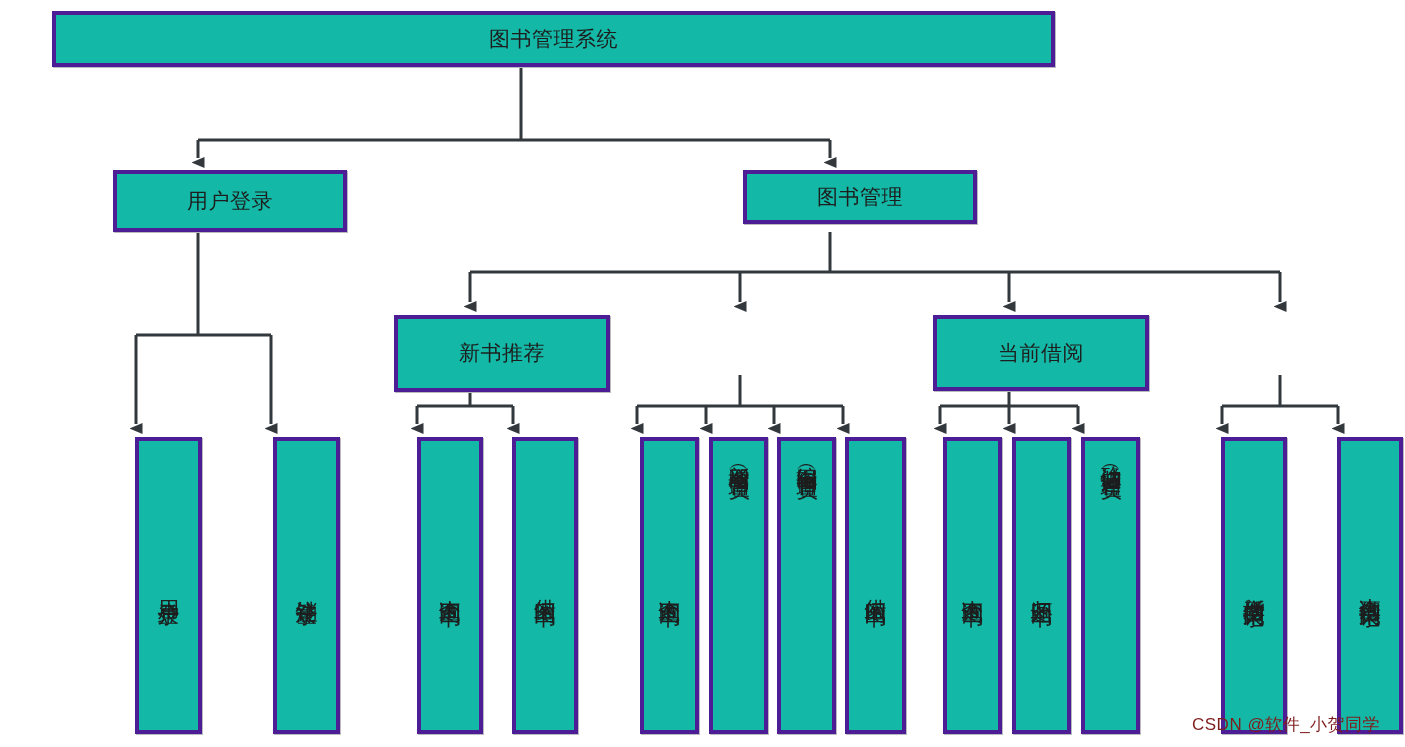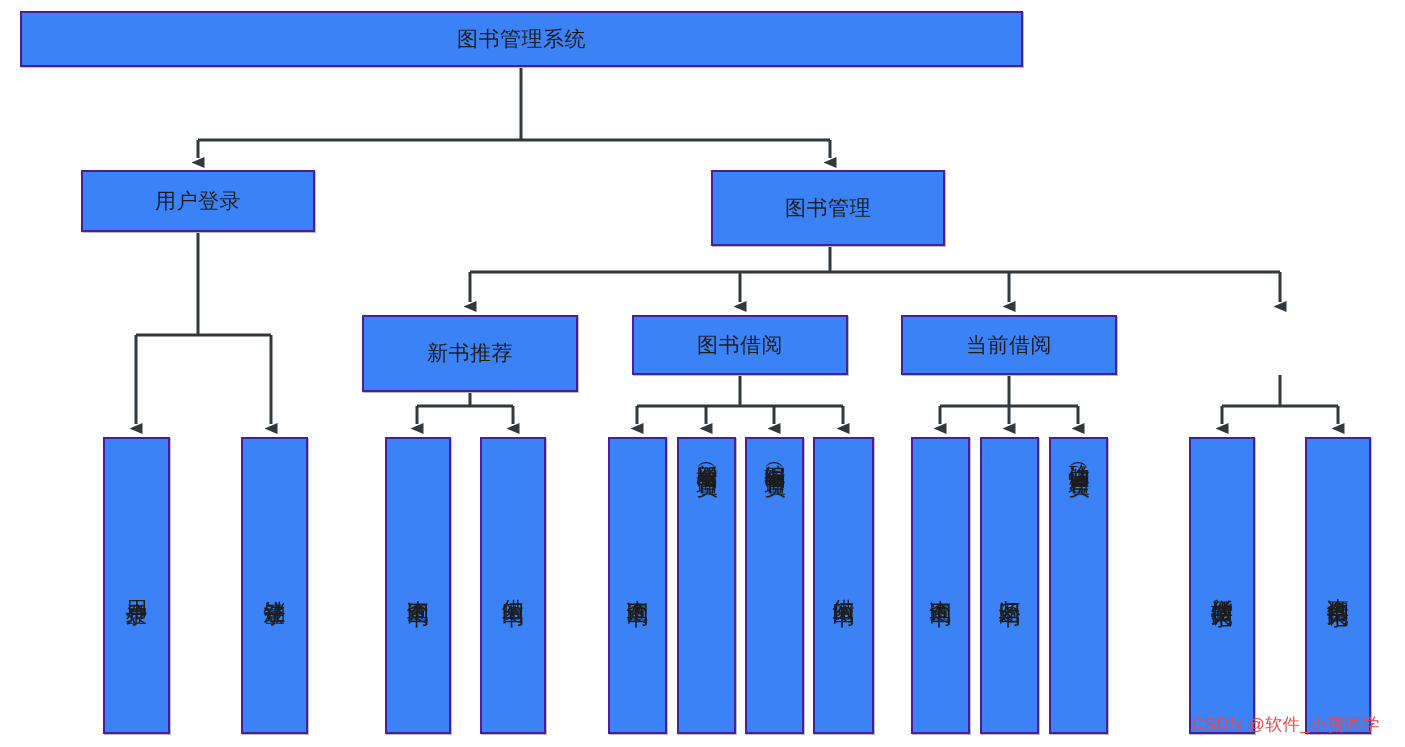--- a/index.html
+++ b/index.html
@@ -10,28 +10,29 @@
   }
   #canvas {
     position: relative;
     width: 1405px;
     height: 747px;
     background: #ffffff;
     overflow: hidden;
   }
   .node {
     position: absolute;
-    border: 2px solid #4c1d95;
-    background: #3b82f6;
+    border: 4px solid #4c1d95;
+    background: #14b8a6;
     box-shadow: 1px 1px 0 0 #b9bcbe;
     display: flex;
     align-items: center;
     justify-content: center;
     color: #1d1d1d;
     line-height: 1.18;
+    margin-left: 32px;
   }
   .node.h {
     font-size: 21px;
     letter-spacing: 0.5px;
   }
   .node.v {
     writing-mode: vertical-rl;
     text-orientation: upright;
     font-size: 22px;
     align-items: center;
@@ -48,21 +49,21 @@
   svg.links {
     position: absolute;
     left: 0; top: 0;
     width: 1405px;
     height: 747px;
     pointer-events: none;
   }
   .watermark {
     position: absolute;
     font-size: 17px;
-    color: #ef4444;
+    color: #7f1d1d;
     white-space: nowrap;
     letter-spacing: 0.5px;
   }
 </style>
 </head>
 <body>
 
 <div id="canvas">
 
   <svg class="links" viewBox="0 0 1405 747">
@@ -115,31 +116,28 @@
     </g>
   </svg>
 
   <div class="node h" style="left:20px; top:11px; width:1003px; height:56px;">
     <span>图书管理系统</span>
   </div>
 
   <div class="node h" style="left:81px; top:170px; width:234px; height:62px;">
     <span>用户登录</span>
   </div>
-  <div class="node h" style="left:711px; top:170px; width:234px; height:76px;">
+  <div class="node h" style="left:711px; top:170px; width:234px; height:54px;">
     <span>图书管理</span>
   </div>
 
   <div class="node h" style="left:362px; top:315px; width:216px; height:77px;">
     <span>新书推荐</span>
   </div>
-  <div class="node h" style="left:632px; top:315px; width:216px; height:60px;">
-    <span>图书借阅</span>
-  </div>
-  <div class="node h" style="left:901px; top:315px; width:216px; height:60px;">
+  <div class="node h" style="left:901px; top:315px; width:216px; height:76px;">
     <span>当前借阅</span>
   </div>
 
   <div class="node v" style="left:103px; top:437px; width:67px; height:297px;">
     <span>用户登录</span>
   </div>
   <div class="node v" style="left:241px; top:437px; width:67px; height:297px;">
     <span>注销登录</span>
   </div>
 

